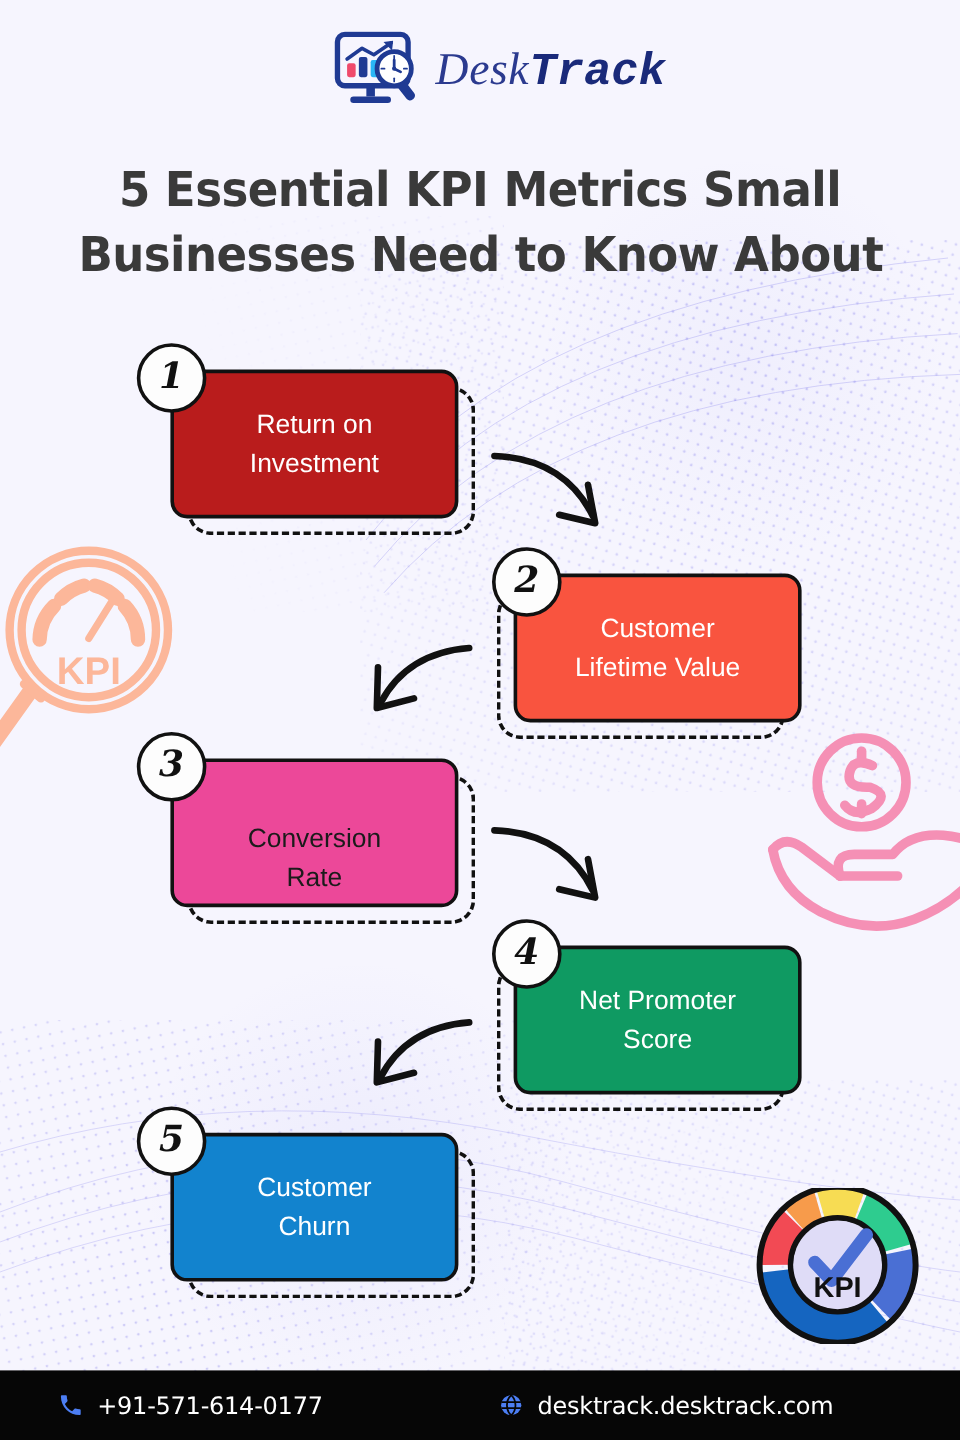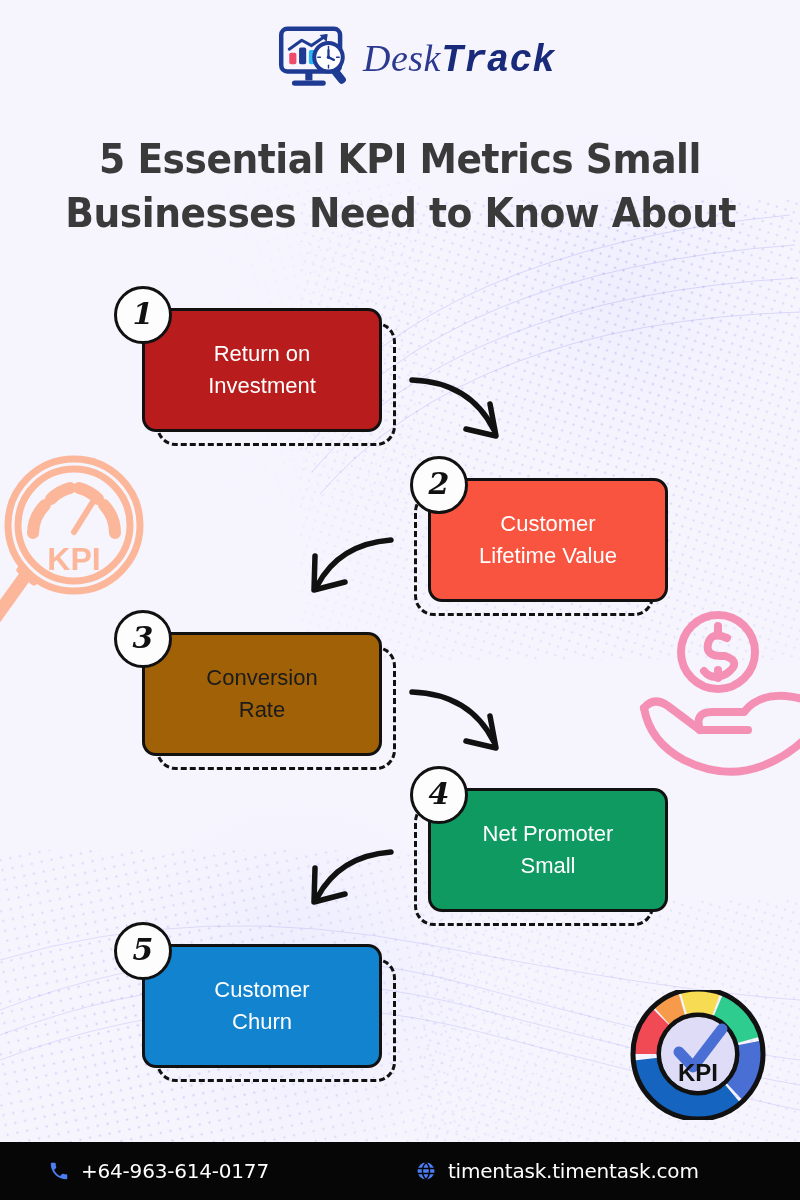--- a/index.html
+++ b/index.html
@@ -286,42 +286,42 @@
   </div>
 </div>
 
 <svg class="arrow" style="left:295px; top:524px;" width="110" height="84" viewBox="0 0 110 84" xmlns="http://www.w3.org/2000/svg">
   <path d="M96 16 Q44 20 22 62" fill="none" stroke="#111" stroke-width="5.5" stroke-linecap="round"></path>
   <path d="M20 32 L19 66 L50 58" fill="none" stroke="#111" stroke-width="5.5" stroke-linecap="round" stroke-linejoin="round"></path>
 </svg>
 
 <div class="card-wrap" style="left:142px; top:632px;">
   <div class="dashed-shadow"></div>
-  <div class="card-box dark-text" id="box3" style="background: #a16207;">
+  <div class="card-box dark-text" id="box3" style="background: #ec4899; align-items: flex-end;">
     <div class="card-label" style="color: rgb(27, 27, 27);">
       <span>Conversion</span><br>
       <span>Rate</span>
     </div>
   </div>
   <div class="badge left">
     <span class="badge-num">3</span>
   </div>
 </div>
 
 <svg class="arrow" style="left:404px; top:678px;" width="120" height="86" viewBox="0 0 120 86" xmlns="http://www.w3.org/2000/svg">
   <path d="M8 14 Q66 16 90 64" fill="none" stroke="#111" stroke-width="5.5" stroke-linecap="round"></path>
   <path d="M62 63 L92 70 L86 38" fill="none" stroke="#111" stroke-width="5.5" stroke-linecap="round" stroke-linejoin="round"></path>
 </svg>
 
 <div class="card-wrap" style="left:428px; top:788px;">
   <div class="dashed-shadow" style="left:-14px; top:14px;"></div>
   <div class="card-box" id="box4" style="background: rgb(15, 154, 98);">
     <div class="card-label" style="color: #ffffff;">
       <span>Net Promoter</span><br>
-      <span>Small</span>
+      <span>Score</span>
     </div>
   </div>
   <div class="badge right">
     <span class="badge-num">4</span>
   </div>
 </div>
 
 <svg class="arrow" style="left:295px; top:836px;" width="110" height="84" viewBox="0 0 110 84" xmlns="http://www.w3.org/2000/svg">
   <path d="M96 16 Q44 20 22 62" fill="none" stroke="#111" stroke-width="5.5" stroke-linecap="round"></path>
   <path d="M20 32 L19 66 L50 58" fill="none" stroke="#111" stroke-width="5.5" stroke-linecap="round" stroke-linejoin="round"></path>
@@ -360,23 +360,23 @@
     <path d="M -19 -2 L -5 13 L 24 -25" fill="none" stroke="#4A6FD4" stroke-width="11" stroke-linecap="round" stroke-linejoin="round"></path>
     <text x="0" y="27" text-anchor="middle" fill="#111" font-family="'Liberation Sans', sans-serif" font-size="24" font-weight="bold">KPI</text>
   </g>
 </svg>
 
 <div id="footer" style="background: rgb(6, 6, 6);">
   <div class="foot-item" id="foot-phone">
     <svg width="22" height="22" viewBox="0 0 24 24">
       <path d="M6.6 10.8c1.4 2.8 3.8 5.2 6.6 6.6l2.2-2.2c.3-.3.7-.4 1-.2 1.2.4 2.4.6 3.6.6.6 0 1 .4 1 1V20c0 .6-.4 1-1 1C10.6 21 3 13.4 3 4c0-.6.4-1 1-1h3.4c.6 0 1 .4 1 1 0 1.3.2 2.5.6 3.6.1.3 0 .7-.2 1l-2.2 2.2z" fill="#4C7EF3"></path>
     </svg>
-    <span class="foot-text">+64-963-614-0177</span>
+    <span class="foot-text">+91-571-614-0177</span>
   </div>
   <div class="foot-item" id="foot-site">
     <svg width="22" height="22" viewBox="0 0 24 24">
       <circle cx="12" cy="12" r="9.2" fill="#4C7EF3"></circle>
       <path d="M12 2.8c-2.6 2.4-3.9 5.6-3.9 9.2s1.3 6.8 3.9 9.2c2.6-2.4 3.9-5.6 3.9-9.2S14.6 5.2 12 2.8z" fill="none" stroke="#060606" stroke-width="1.6"></path>
       <path d="M3.2 9.3h17.6M3.2 14.7h17.6" stroke="#060606" stroke-width="1.6" fill="none"></path>
     </svg>
-    <span class="foot-text">timentask.timentask.com</span>
+    <span class="foot-text">desktrack.desktrack.com</span>
   </div>
 </div>
 
 </body></html>

